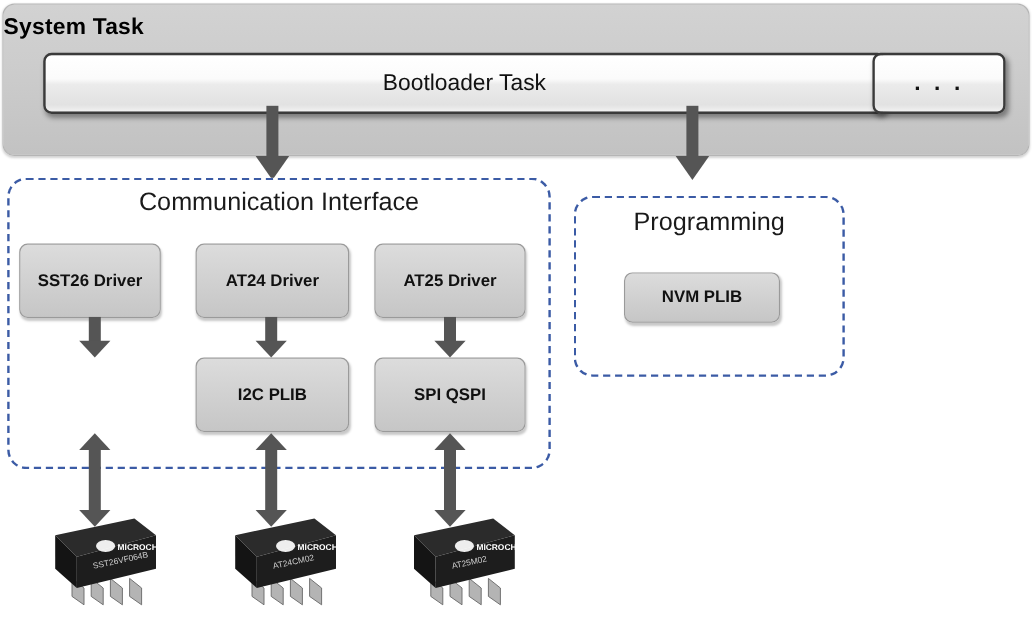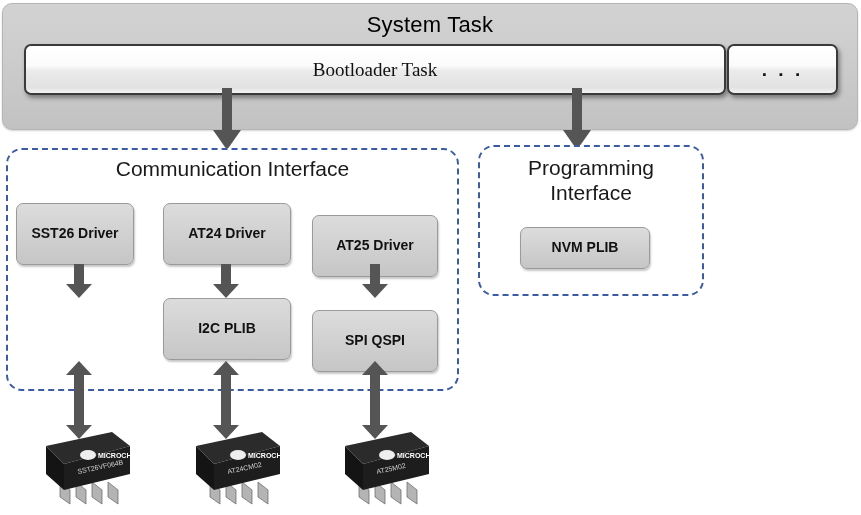--- a/index.html
+++ b/index.html
@@ -29,23 +29,22 @@
     background: linear-gradient(180deg, #d2d2d2 0%, #cccccc 45%, #c2c2c2 100%);
     border: 1px solid #b5b5b5;
     box-sizing: border-box;
     box-shadow: 0 1px 2px rgba(0,0,0,0.18);
   }
   .system-title {
     position: absolute;
     left: 0;
     top: 8px;
     width: 100%;
-    text-align: center;
-    font-size: 22px;
-    font-weight: normal;
+    font-size: 19px;
+    font-weight: bold;
     color: #000000;
     letter-spacing: 0.2px;
   }
 
   
   .glossy-btn {
     position: absolute;
     box-sizing: border-box;
     border-radius: 7px;
     background: linear-gradient(180deg,
@@ -55,26 +54,25 @@
                 #e2e2e2 88%,
                 #f2f2f2 100%);
     border: 2px solid #3a3a3a;
     box-shadow: 2px 3px 4px rgba(0,0,0,0.38);
     display: flex;
     align-items: center;
     justify-content: center;
     color: #111111;
   }
   .bootloader-task {
-    left: 24px;
+    left: 36px;
     top: 44px;
     width: 702px;
     height: 51px;
     font-size: 19px;
-    font-family: Liberation Serif, serif;
   }
   .ellipsis-task {
     left: 727px;
     top: 44px;
     width: 111px;
     height: 51px;
     font-size: 19px;
     font-weight: bold;
     letter-spacing: 3px;
   }
@@ -88,21 +86,21 @@
     background: #ffffff;
   }
   .comm-box {
     left: 6px;
     top: 148px;
     width: 453px;
     height: 243px;
   }
   .prog-box {
     left: 478px;
-    top: 145px;
+    top: 163px;
     width: 226px;
     height: 151px;
   }
   .dashed-title {
     position: absolute;
     left: 0;
     width: 100%;
     text-align: center;
     font-size: 21px;
     color: #1a1a1a;
@@ -126,21 +124,21 @@
     font-size: 14px;
     font-weight: bold;
     color: #111111;
     line-height: 1.25;
     padding: 0 6px;
   }
 
   
   .col1 { left: 16px;  width: 118px; }
   .col2 { left: 163px; width: 128px; }
-  .col3 { left: 312px; width: 126px; margin-top: 12px; }
+  .col3 { left: 312px; width: 126px; }
   .row-driver { top: 203px; height: 62px; }
   .row-plib   { top: 298px; height: 62px; }
 
   .nvm-plib {
     left: 520px;
     top: 227px;
     width: 130px;
     height: 42px;
   }
 
@@ -227,21 +225,20 @@
     <g fill="#555555">
       <rect x="10" y="13" width="10" height="54"></rect>
       <polygon points="2,15 28,15 15,1"></polygon>
       <polygon points="2,65 28,65 15,79"></polygon>
     </g>
   </svg>
 
   <div class="dashed-box prog-box">
     <div class="dashed-title prog-title">
       <div>Programming</div>
-      <div>Interface</div>
     </div>
   </div>
 
   <div class="module nvm-plib">NVM PLIB</div>
 
   <svg class="chip" style="left:38px; top:424px;" width="96" height="88">
     <g>
 
       <g fill="#b4b4b4" stroke="#6e6e6e" stroke-width="0.8">
         <polygon points="22,58 32,66 32,80 22,73"></polygon>

